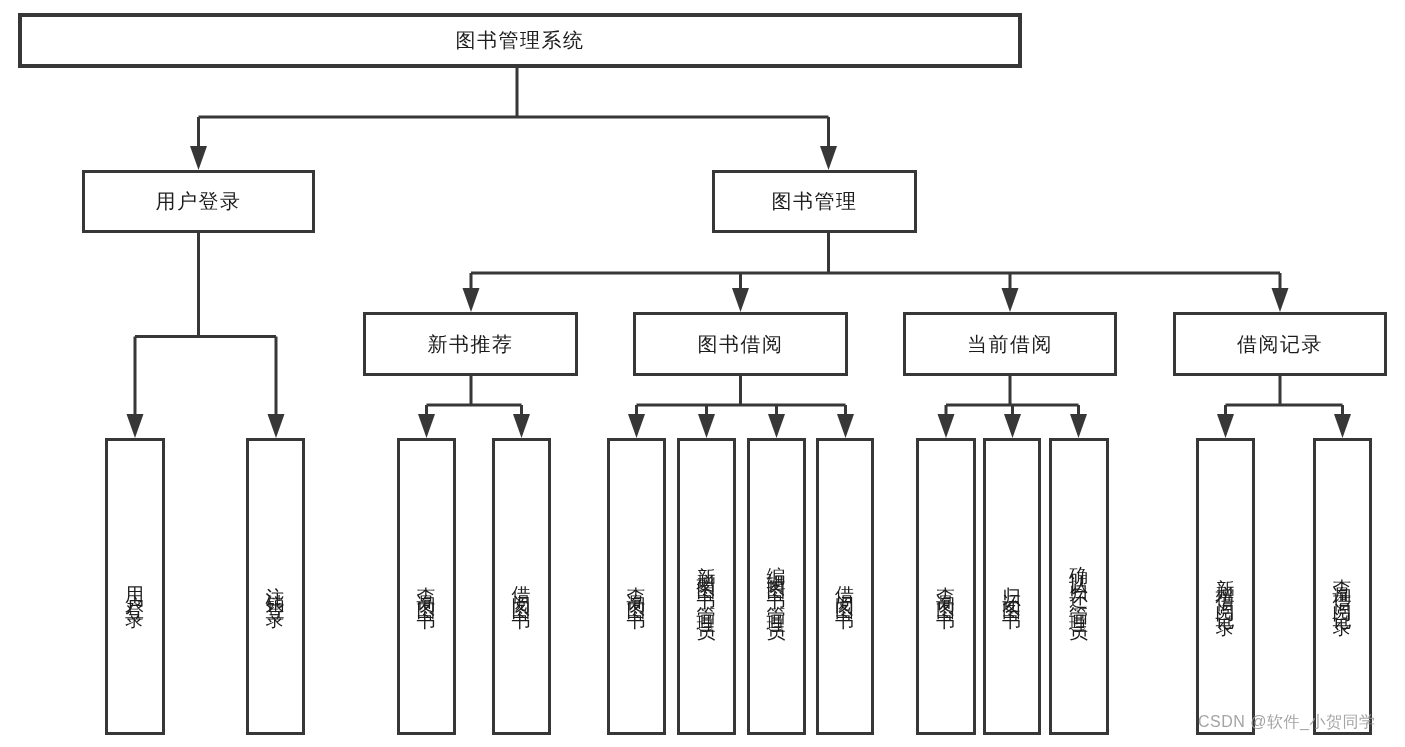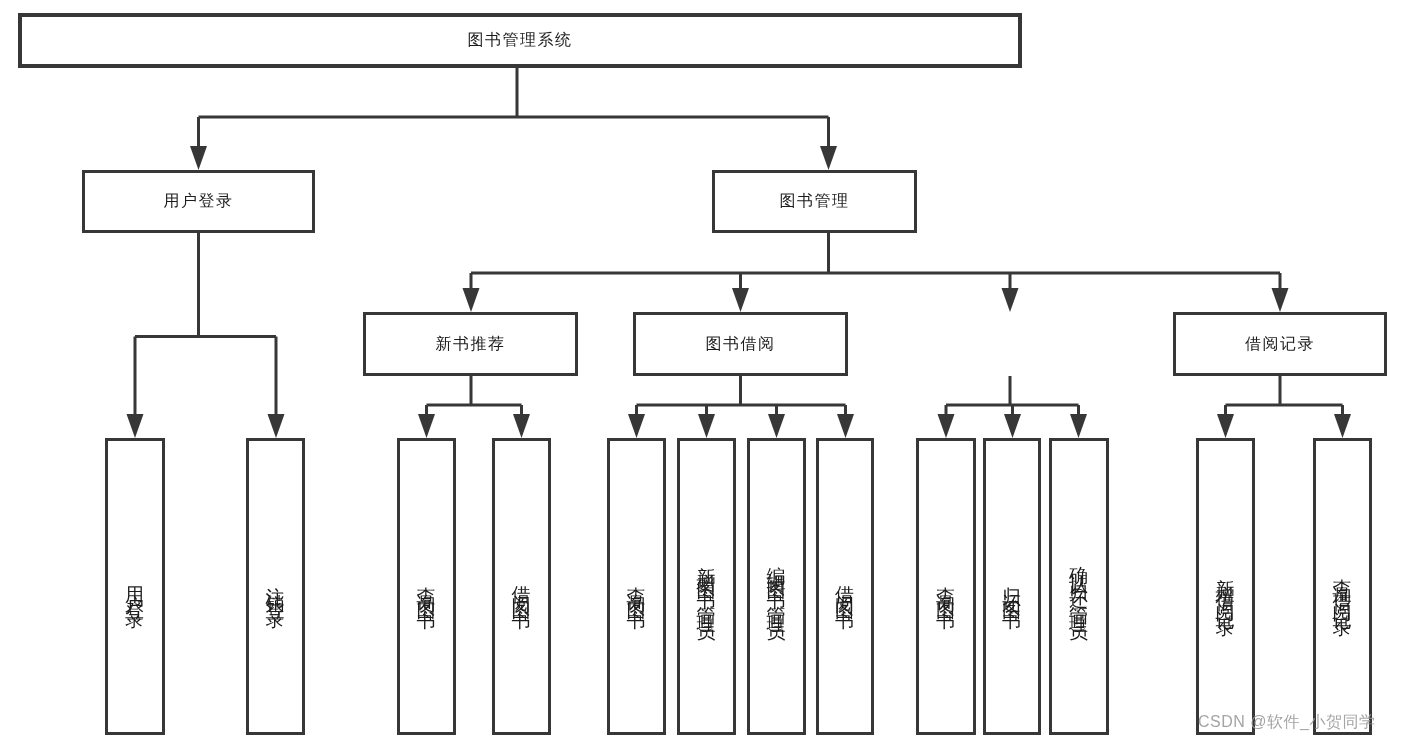--- a/index.html
+++ b/index.html
@@ -9,21 +9,21 @@
     background:#ffffff;
     font-family:"Liberation Sans", sans-serif;
     overflow:hidden;
   }
   #connectors { position:absolute; left:0; top:0; z-index:0; }
   .box {
     position:absolute; box-sizing:border-box;
     background:#ffffff; border:3px solid #373737;
     color:#1c1c1c;
     display:flex; align-items:center; justify-content:center;
-    font-size:16px; letter-spacing:1.5px;
+    font-size:20px; letter-spacing:1.5px;
     z-index:1; text-align:center;
   }
   .root { border-width:4px; }
   .vbox {
     writing-mode:vertical-rl;
     text-orientation:mixed;
     font-size:19px; letter-spacing:8px;
     line-height:1;
   }
   #watermark {
@@ -87,20 +87,21 @@
       </g>
   </svg>
 
   <div class="box root" style="left:18px; top:13px; width:1004px; height:55px;">图书管理系统</div>
 
   <div class="box" style="left:82px; top:170px; width:233px; height:63px;">用户登录</div>
   <div class="box" style="left:712px; top:170px; width:205px; height:63px;">图书管理</div>
 
   <div class="box" style="left:633px; top:312px; width:215px; height:64px;">图书借阅</div>
   <div class="box" style="left:363px; top:312px; width:215px; height:64px;">新书推荐</div>
+  <div class="box" style="left:903px; top:312px; width:214px; height:64px;">当前借阅</div>
   <div class="box" style="left:1173px; top:312px; width:214px; height:64px;">借阅记录</div>
 
   <div class="box vbox" style="left:105px; top:438px; width:60px; height:297px;">用户登录</div>
   <div class="box vbox" style="left:246px; top:438px; width:59px; height:297px;">注销登录</div>
 
   <div class="box vbox" style="left:397px; top:438px; width:59px; height:297px;">查询图书</div>
   <div class="box vbox" style="left:492px; top:438px; width:59px; height:297px;">借阅图书</div>
 
   <div class="box vbox" style="left:607px; top:438px; width:59px; height:297px;">查询图书</div>
   <div class="box vbox" style="left:677px; top:438px; width:59px; height:297px;">新增图书（管理员）</div>

